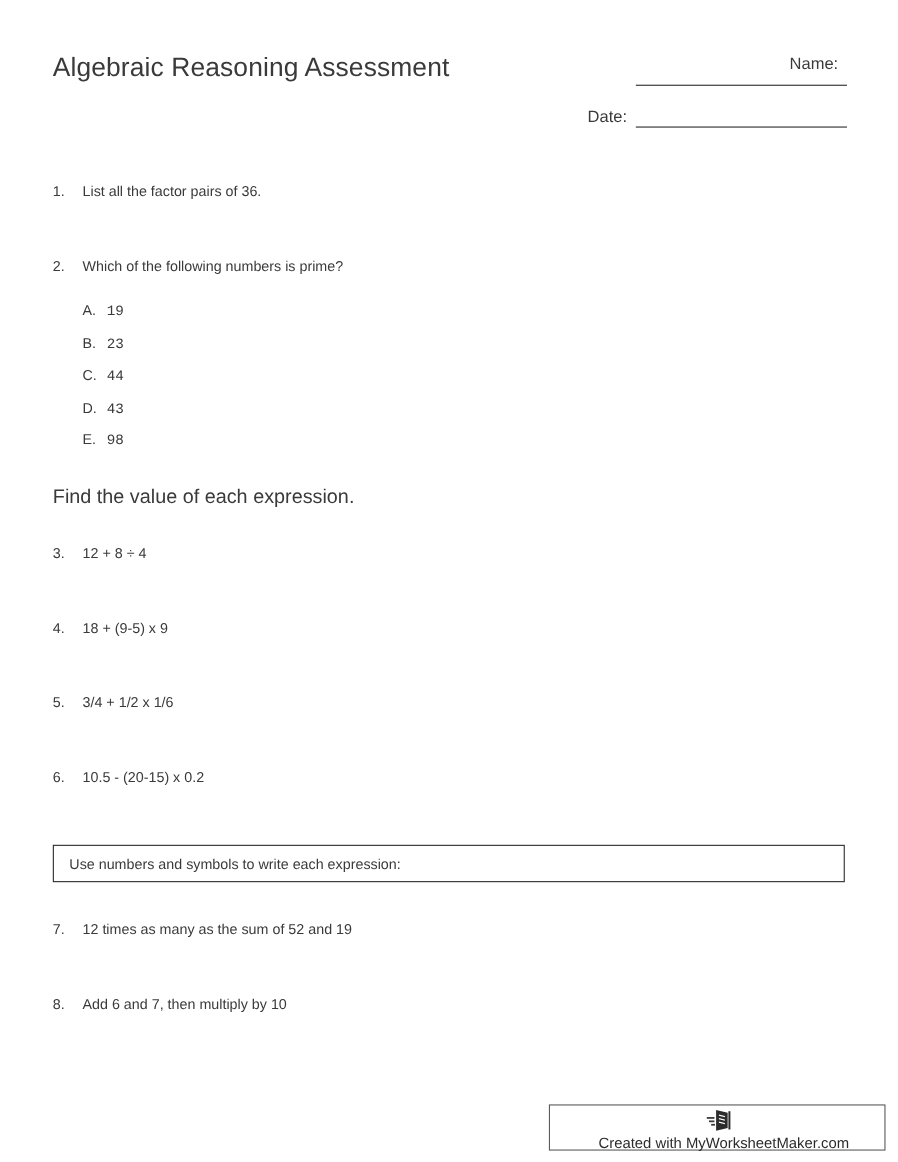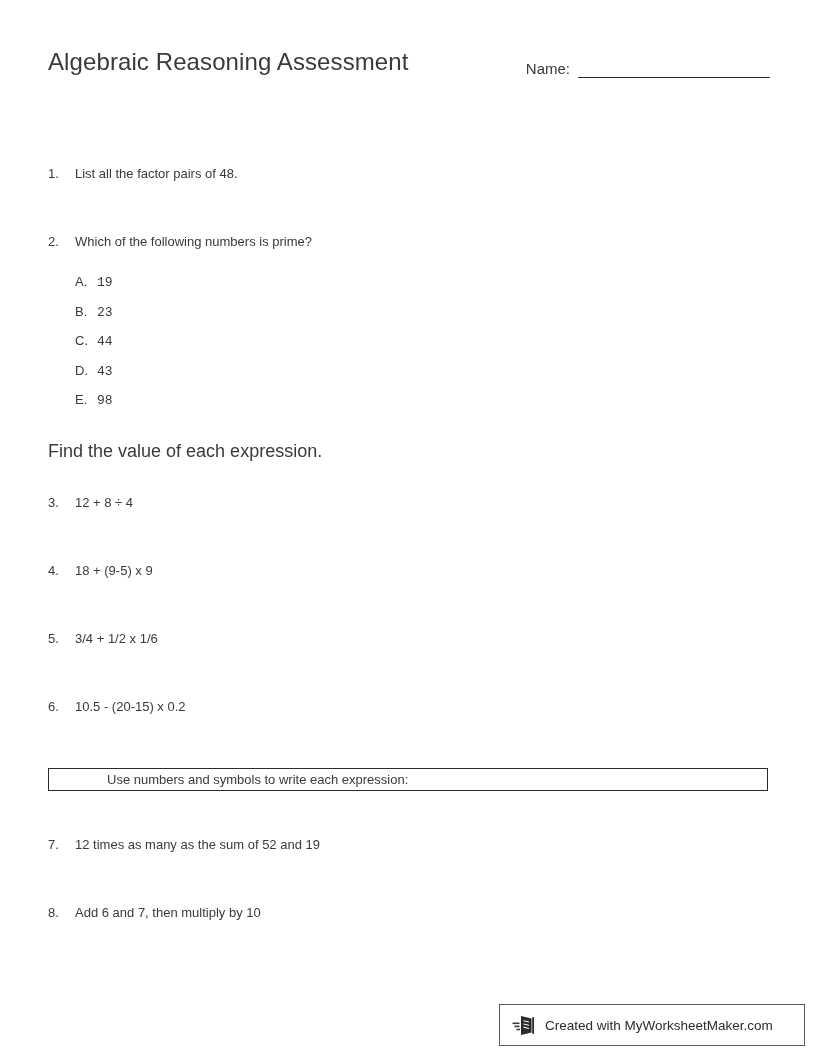--- a/index.html
+++ b/index.html
@@ -36,21 +36,21 @@
   }
   .field-row {
     position: absolute;
     left: 470px;
     width: 300px;
     height: 28px;
     display: flex;
     align-items: flex-end;
     justify-content: flex-end;
   }
-  #name-row { top: 50px; }
+  #name-row { top: 50px; flex-direction: column; }
   #date-row { top: 88px; }
   .field-label {
     font-size: 15px;
     color: #3a3a3a;
     padding-right: 8px;
     line-height: 18px;
     white-space: nowrap;
   }
   .field-line {
     width: 192px;
@@ -123,26 +123,25 @@
     white-space: nowrap;
     text-align: center;
   }
 
   
   #instruction-box {
     position: absolute;
     left: 48px;
     top: 768px;
     width: 720px;
-    height: 23px;
+    height: 34px;
     border: 1.3px solid #2b2b2b;
     box-sizing: border-box;
     display: flex;
     align-items: center;
-    padding-left: 44px;
   }
   #instruction-text {
     padding-left: 14px;
     font-size: 13px;
     line-height: 17px;
     color: #3a3a3a;
   }
 
   
   #footer-badge {
@@ -150,20 +149,21 @@
     left: 499px;
     top: 1004px;
     width: 306px;
     height: 42px;
     border: 1.3px solid #5a5a5a;
     box-sizing: border-box;
     background: #ffffff;
     display: flex;
     align-items: center;
     padding-left: 12px;
+    flex-direction: column;
   }
   #badge-logo {
     width: 26px;
     height: 26px;
     flex: 0 0 26px;
     position: relative;
     margin-right: 7px;
   }
   #badge-text {
     font-size: 13.5px;
@@ -176,27 +176,31 @@
 <body>
 
 <div id="header">
   <div id="worksheet-title">Algebraic Reasoning Assessment</div>
 
   <div class="field-row" id="name-row">
     <span class="field-label">Name:</span>
     <span class="field-line"></span>
   </div>
 
+  <div class="field-row" id="date-row">
+    <span class="field-label">Date:</span>
+    <span class="field-line"></span>
+  </div>
 </div>
 
 <div id="content">
 
   <div class="question" style="top:165px;">
     <span class="q-num">1.</span>
-    <span class="q-text">List all the factor pairs of 48.</span>
+    <span class="q-text">List all the factor pairs of 36.</span>
   </div>
 
   <div class="question" style="top:233px;">
     <span class="q-num">2.</span>
     <span class="q-text">Which of the following numbers is prime?</span>
   </div>
 
   <div id="choices">
     <div class="choice">
       <span class="choice-letter">A.</span>

